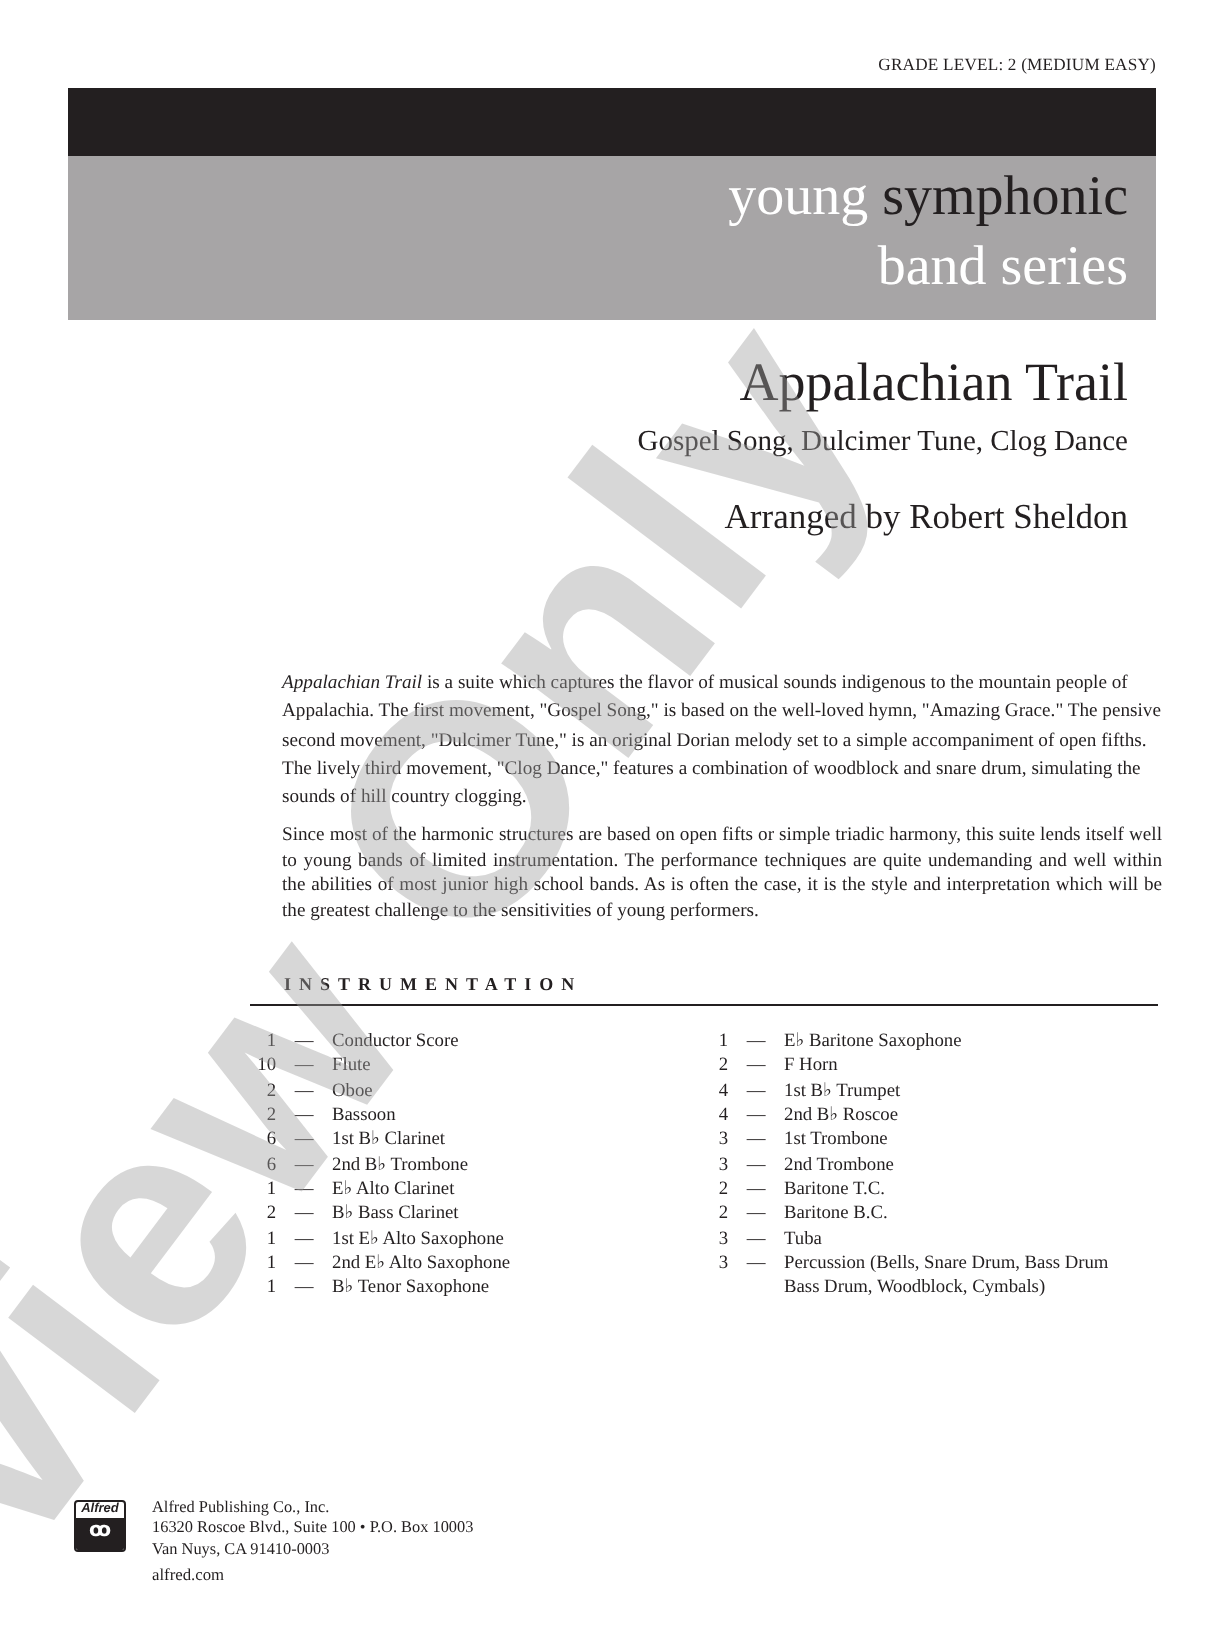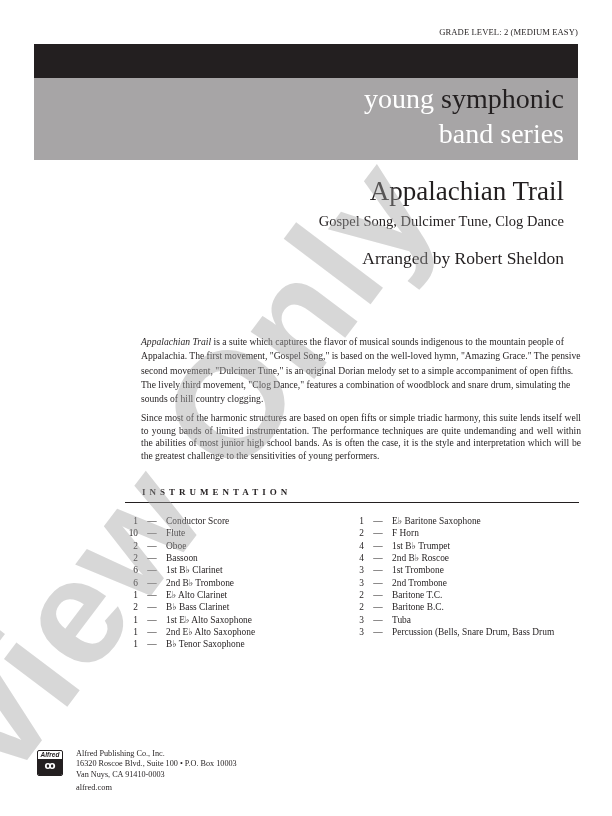--- a/index.html
+++ b/index.html
@@ -207,20 +207,23 @@
   <div class="row">
       <span class="qty">3</span>
       <span class="dash">—</span>
       <span class="name">Tuba</span>
     </div>
   <div class="row">
       <span class="qty">3</span>
       <span class="dash">—</span>
       <span class="name">Percussion (Bells, Snare Drum, Bass Drum</span>
     </div>
+  <div class="row">
+      <span class="cont">Bass Drum, Woodblock, Cymbals)</span>
+    </div>
 </div>
 
 <div class="footer-logo">
   <span class="logo-text">Alfred</span>
   <span class="logo-mark">ꝏ</span>
 </div>
 <div class="footer-address">
   <div>Alfred Publishing Co., Inc.</div>
   <div>16320 Roscoe Blvd., Suite 100 • P.O. Box 10003</div>
   <div>Van Nuys, CA 91410-0003</div>

